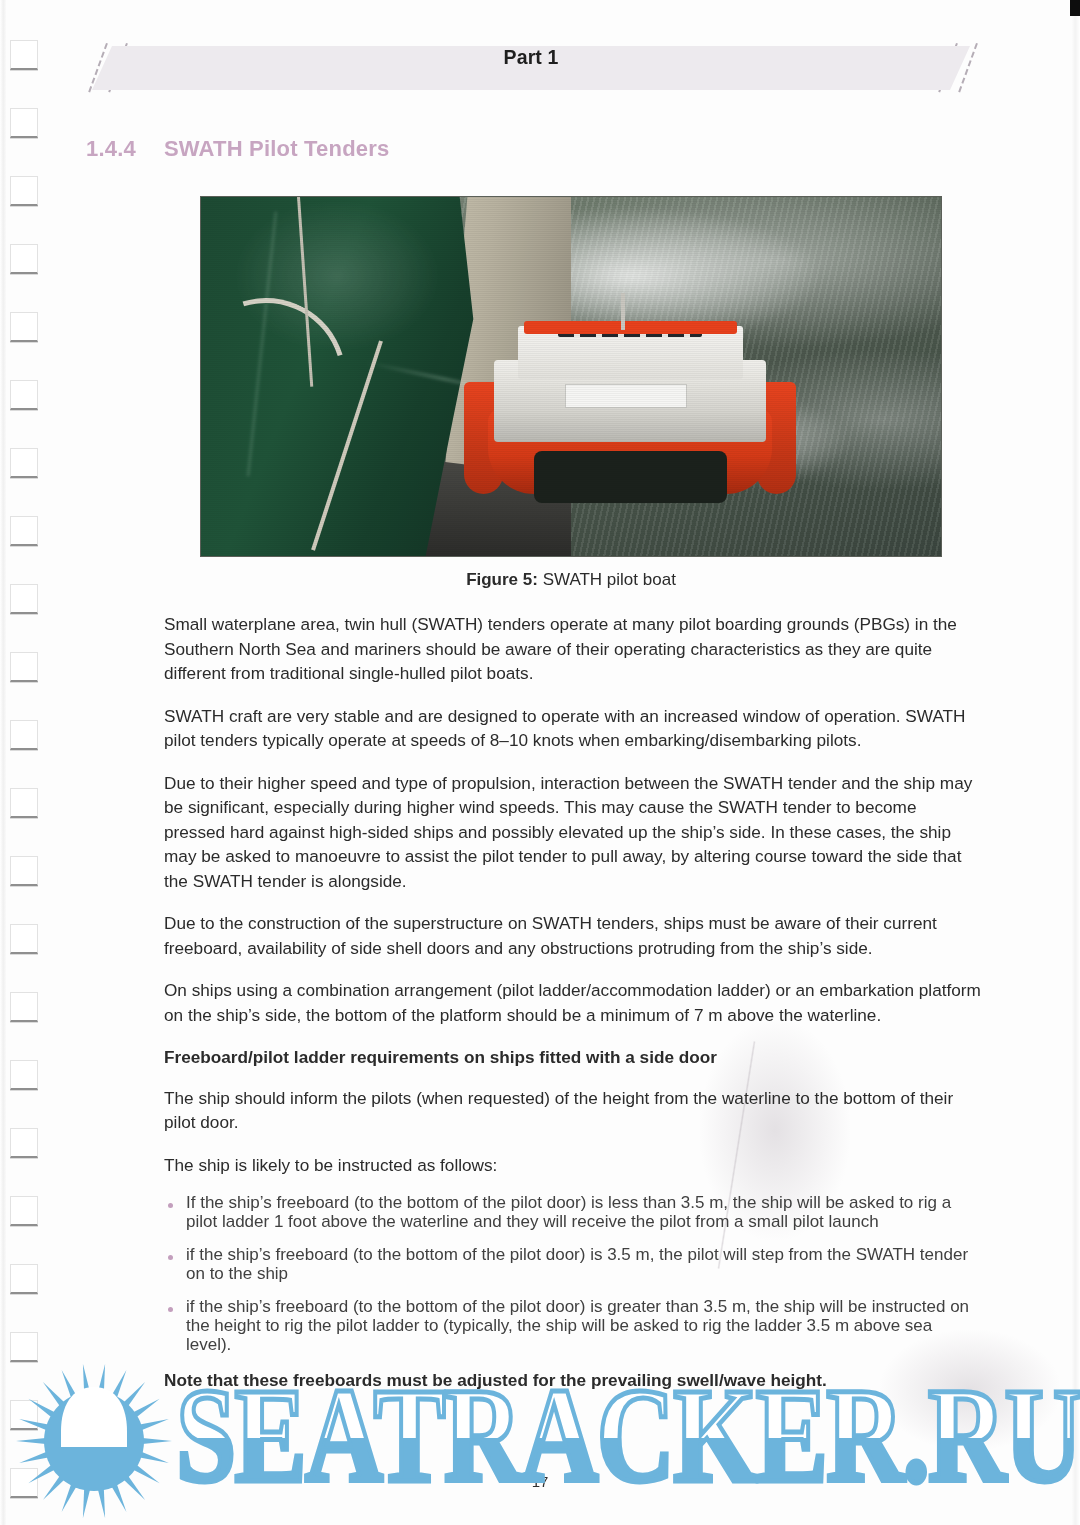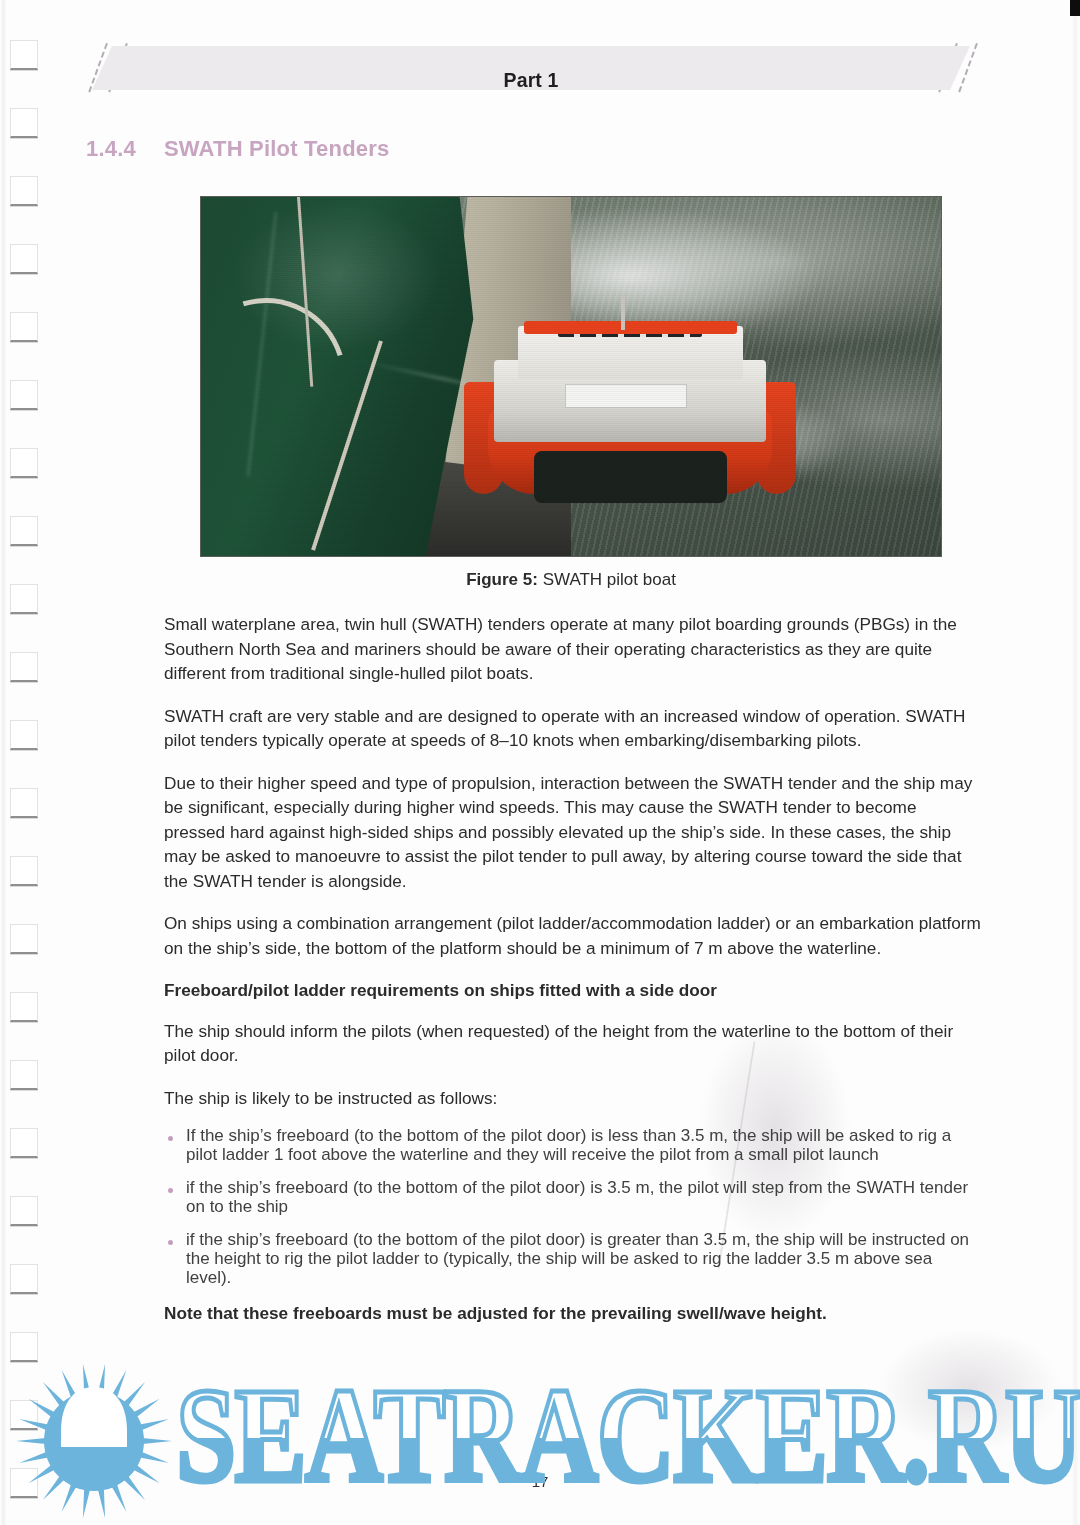--- a/index.html
+++ b/index.html
@@ -82,27 +82,25 @@
     left: 92px; top: 0;
     width: 878px; height: 44px;
     background: #edeaee;
     clip-path: polygon(20px 0, 100% 0, calc(100% - 20px) 100%, 0 100%);
   }
   .header-title {
     position: absolute;
     left: 92px; top: 0;
     width: 878px; height: 36px;
     display: flex;
-    align-items: center;
     justify-content: center;
     font-size: 19.5px;
     color: #3a3a3a;
     letter-spacing: 0.1px;
     white-space: pre;
-    margin-top: 16px;
   }
   .header-title b { font-weight: 700; color:#1f1f1f; }
   .slash {
     position: absolute;
     top: -4px;
     width: 2px;
     height: 52px;
     border-left: 2px dashed #b5adb6;
     transform: rotate(20deg);
   }
@@ -446,20 +444,21 @@
 
     <div class="ph-noise"></div>
   </div>
 
   <div class="caption"><b>Figure 5:</b><span> SWATH pilot boat</span></div>
 
   <div class="body">
     <p>Small waterplane area, twin hull (SWATH) tenders operate at many pilot boarding grounds (PBGs) in the Southern North Sea and mariners should be aware of their operating characteristics as they are quite different from traditional single-hulled pilot boats.</p>
     <p>SWATH craft are very stable and are designed to operate with an increased window of operation. SWATH pilot tenders typically operate at speeds of 8–10 knots when embarking/disembarking pilots.</p>
     <p>Due to their higher speed and type of propulsion, interaction between the SWATH tender and the ship may be significant, especially during higher wind speeds. This may cause the SWATH tender to become pressed hard against high-sided ships and possibly elevated up the ship’s side. In these cases, the ship may be asked to manoeuvre to assist the pilot tender to pull away, by altering course toward the side that the SWATH tender is alongside.</p>
+    <p>Due to the construction of the superstructure on SWATH tenders, ships must be aware of their current freeboard, availability of side shell doors and any obstructions protruding from the ship’s side.</p>
     <p>On ships using a combination arrangement (pilot ladder/accommodation ladder) or an embarkation platform on the ship’s side, the bottom of the platform should be a minimum of 7 m above the waterline.</p>
     <p class="subhead">Freeboard/pilot ladder requirements on ships fitted with a side door</p>
     <p>The ship should inform the pilots (when requested) of the height from the waterline to the bottom of their pilot door.</p>
     <p class="tight">The ship is likely to be instructed as follows:</p>
     <ul class="bullets" id="bullet-list">
         <li>If the ship’s freeboard (to the bottom of the pilot door) is less than 3.5 m, the ship will be asked to rig a pilot ladder 1 foot above the waterline and they will receive the pilot from a small pilot launch</li>
         <li>if the ship’s freeboard (to the bottom of the pilot door) is 3.5 m, the pilot will step from the SWATH tender on to the ship</li>
         <li>if the ship’s freeboard (to the bottom of the pilot door) is greater than 3.5 m, the ship will be instructed on the height to rig the pilot ladder to (typically, the ship will be asked to rig the ladder 3.5 m above sea level).</li>
       </ul>
     <p class="note">Note that these freeboards must be adjusted for the prevailing swell/wave height.</p>

